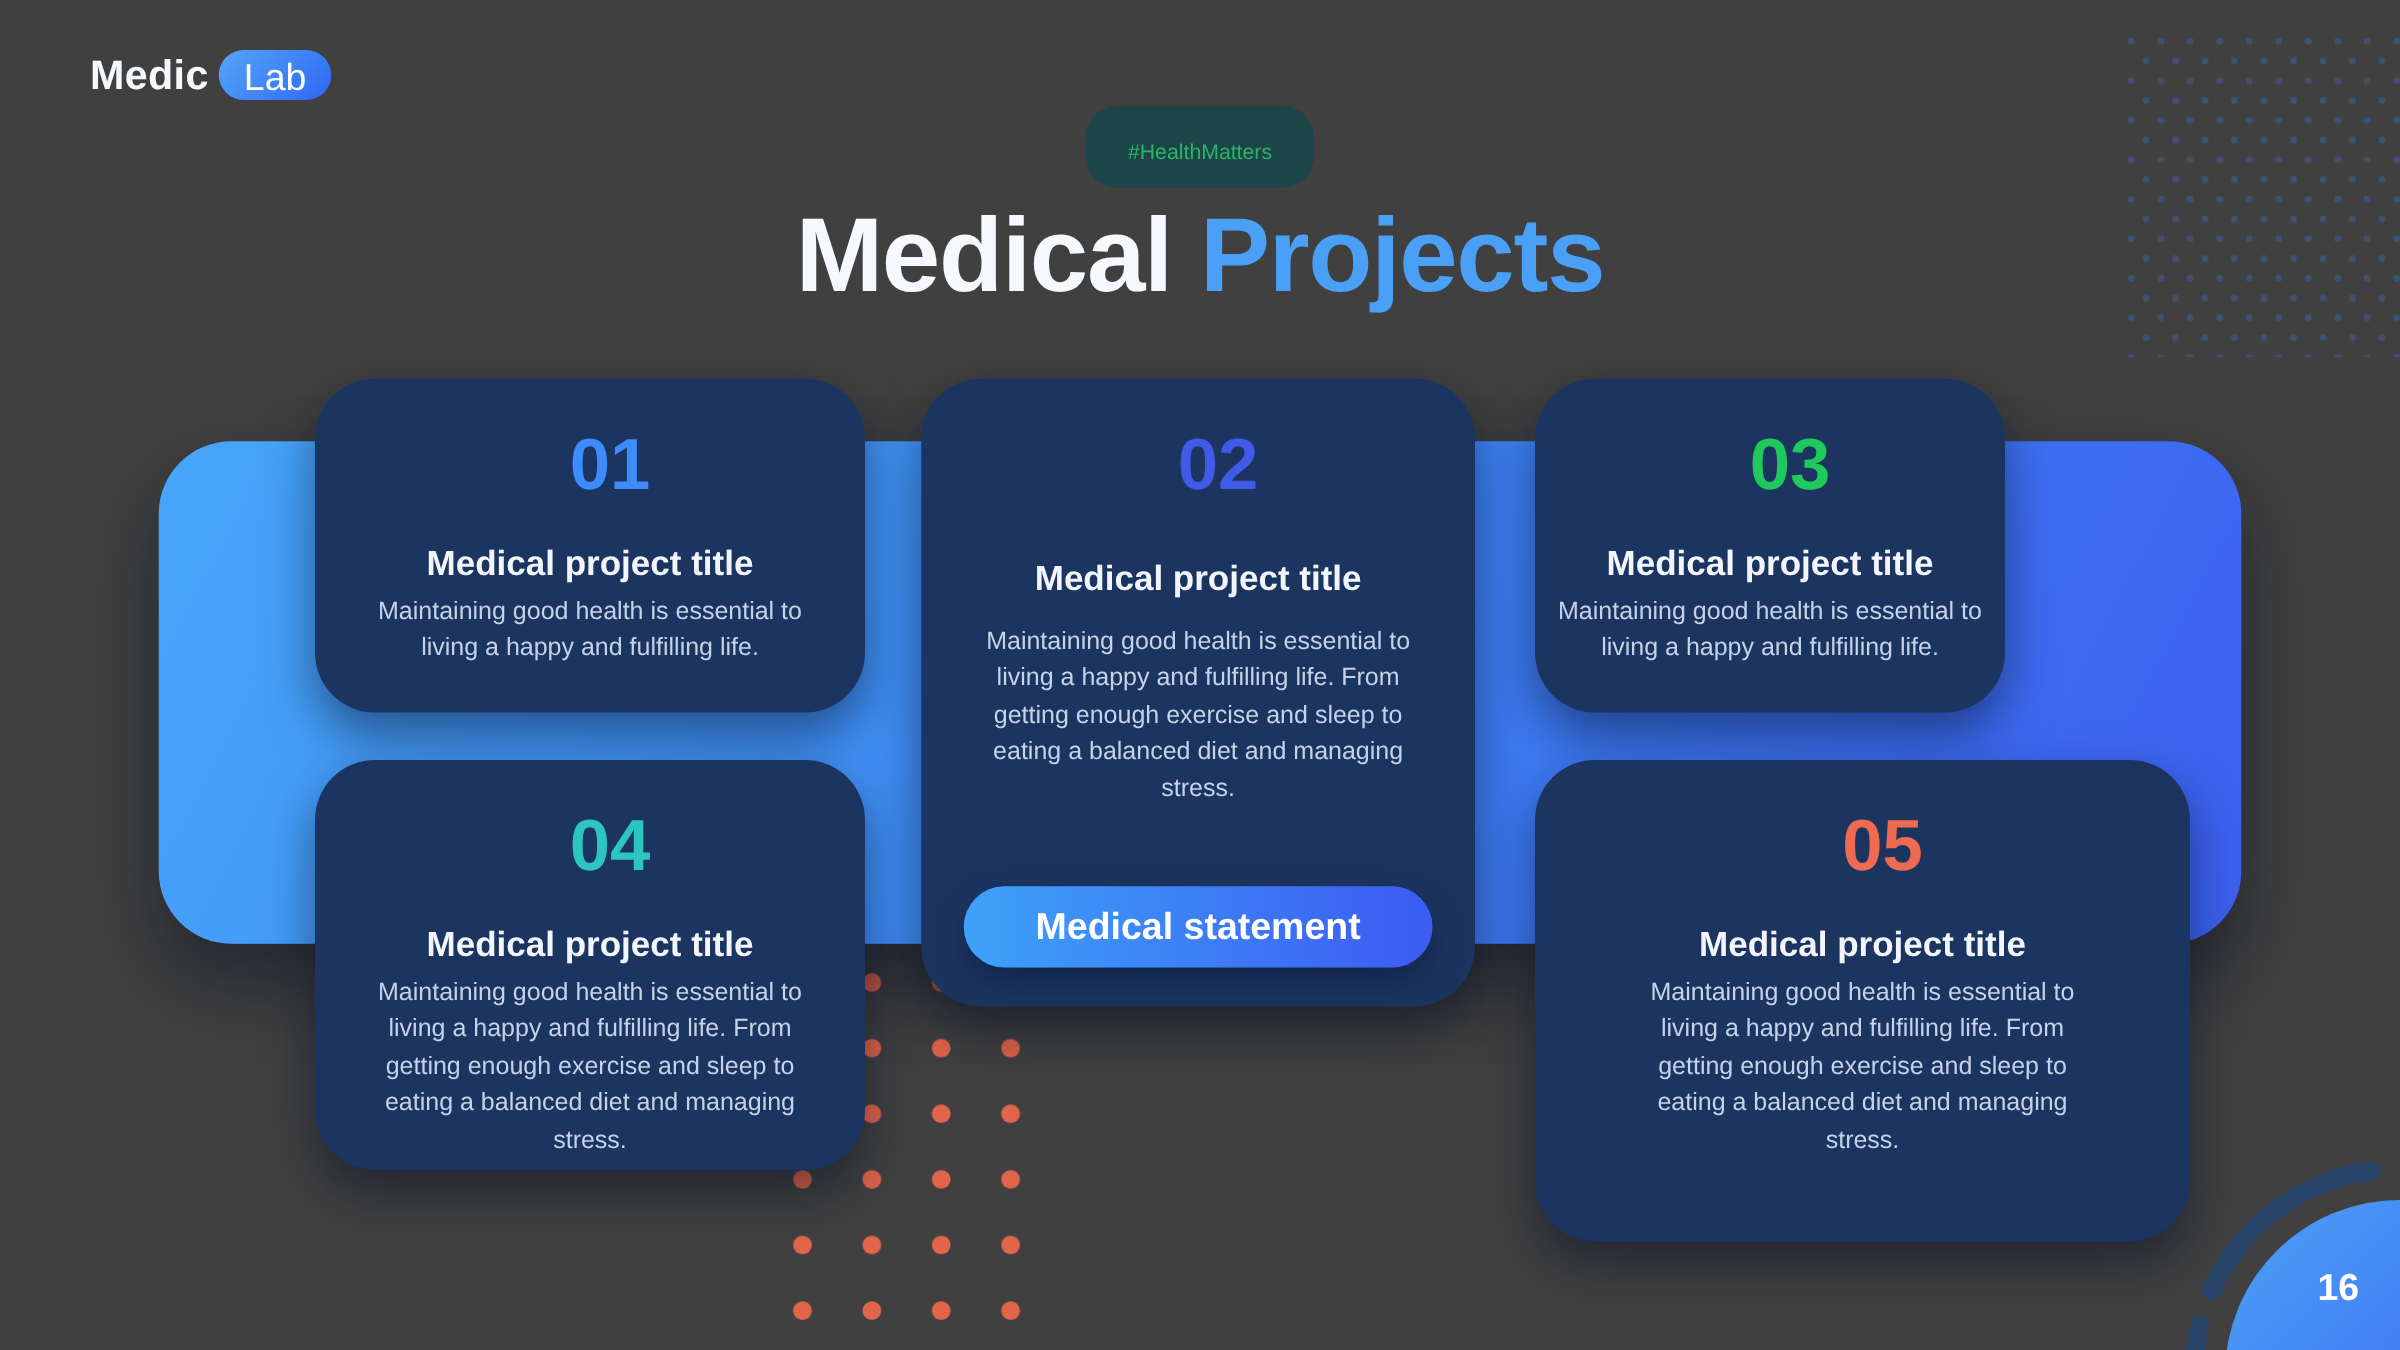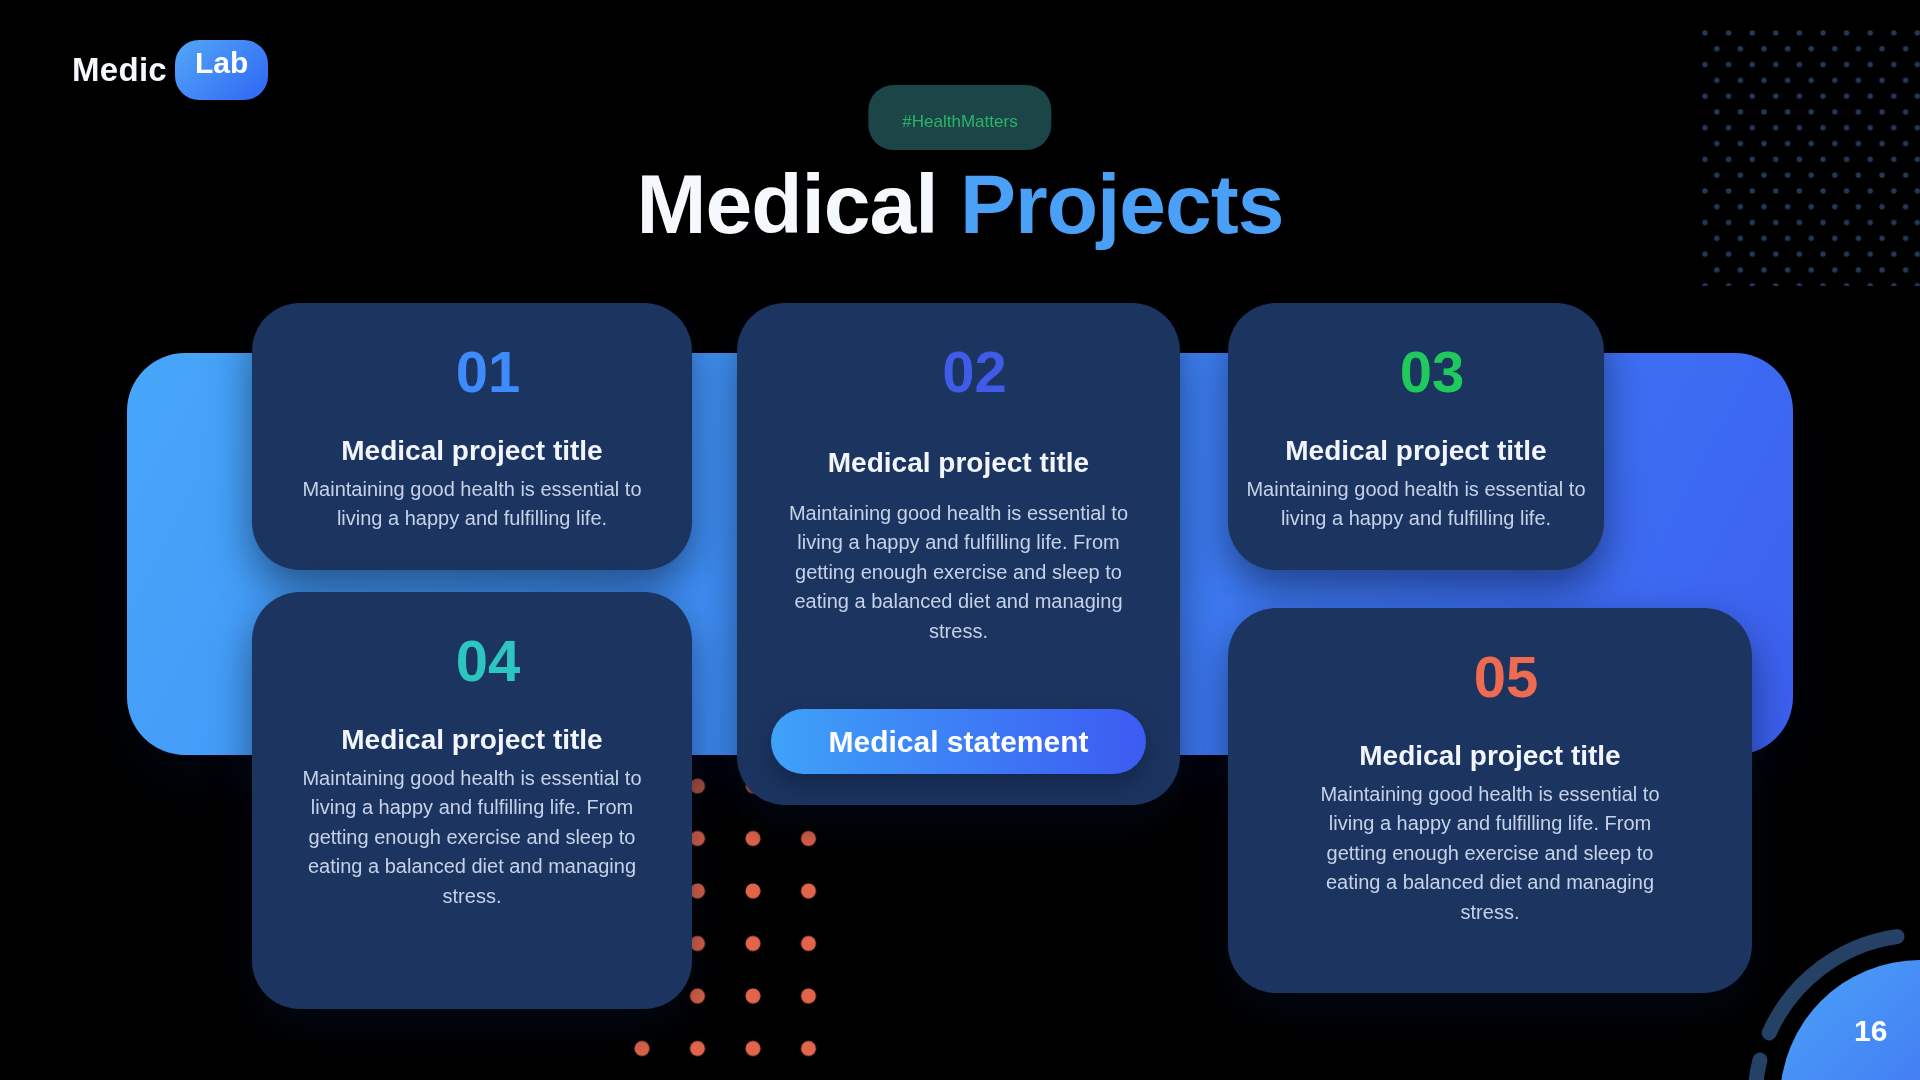--- a/index.html
+++ b/index.html
@@ -1,39 +1,39 @@
 <!DOCTYPE html>
 <html><head>
 <meta charset="utf-8">
 <style>
   html,body{margin:0;padding:0;background:#0d1c3a;}
   .slide{
     position:relative;
     width:1920px;height:1080px;
     overflow:hidden;
-    background:#000000;
+    background:#404040;
     font-family:"Liberation Sans","DejaVu Sans",sans-serif;
   }
   
   .dots-blue{position:absolute;left:1700px;top:28px;width:220px;height:258px;z-index:1;}
   .dots-orange{position:absolute;left:630px;top:772px;width:200px;height:292px;z-index:2;}
   
   .band{
     position:absolute;left:127px;top:353px;width:1666px;height:402px;
     border-radius:58px;z-index:3;
     background:linear-gradient(118deg,#47a6f9 0%,#3f8cf7 45%,#3c5ff0 100%);
     box-shadow:0 30px 60px rgba(4,10,30,.45);
   }
   
   .logo{position:absolute;left:72px;top:40px;display:flex;align-items:center;gap:8px;z-index:6;}
   .logo-text{color:#f5f8fd;font-size:33px;font-weight:700;letter-spacing:.3px;}
   .logo-pill{
-    display:inline-block;padding:6px 20px 20px;border-radius:24px;
+    display:inline-block;padding:6px 20px 0;border-radius:24px;
     background:linear-gradient(135deg,#54a7f8 0%,#2e66f4 100%);
-    color:#ffffff;font-size:30px;font-weight:700;
+    color:#ffffff;font-size:30px;font-weight:400;
   }
   
   .badge{
     position:absolute;left:50%;top:85px;transform:translateX(-50%);
     padding:12px 34px;height:41px;line-height:49px;border-radius:25px;
     background:#1b4546;color:#2cb36b;font-size:17px;z-index:6;
   }
   
   .title{
     position:absolute;left:0;top:156px;width:100%;text-align:center;z-index:6;
@@ -44,21 +44,21 @@
   
   .card{
     position:absolute;z-index:5;border-radius:48px;background:#1c3560;
     box-shadow:0 18px 40px rgba(6,14,34,.5);
     display:flex;flex-direction:column;align-items:center;text-align:center;
     padding-top:36px;box-sizing:border-box;
   }
   .card1{left:252px;top:303px;width:440px;height:267px;}
   .card2{left:737px;top:303px;width:443px;height:502px;gap:12px;}
   .card3{left:1228px;top:303px;width:376px;height:267px;}
-  .card4{left:252px;top:592px;width:440px;height:417px;}
+  .card4{left:252px;top:608px;width:440px;height:328px;}
   .card5{left:1228px;top:608px;width:524px;height:385px;}
   .card-number{font-size:58px;font-weight:700;line-height:1.15;margin-left:32px;}
   .card-title{margin-top:28px;font-size:28px;font-weight:700;color:#f2f6fc;line-height:1.18;}
   .card-body{
     margin:8px 0 0;max-width:378px;
     font-size:20px;line-height:29.5px;color:#c6d2e8;font-weight:400;
   }
   .statement-btn{
     position:absolute;left:34px;right:34px;bottom:31px;height:65px;
     border:none;border-radius:37px;cursor:pointer;

